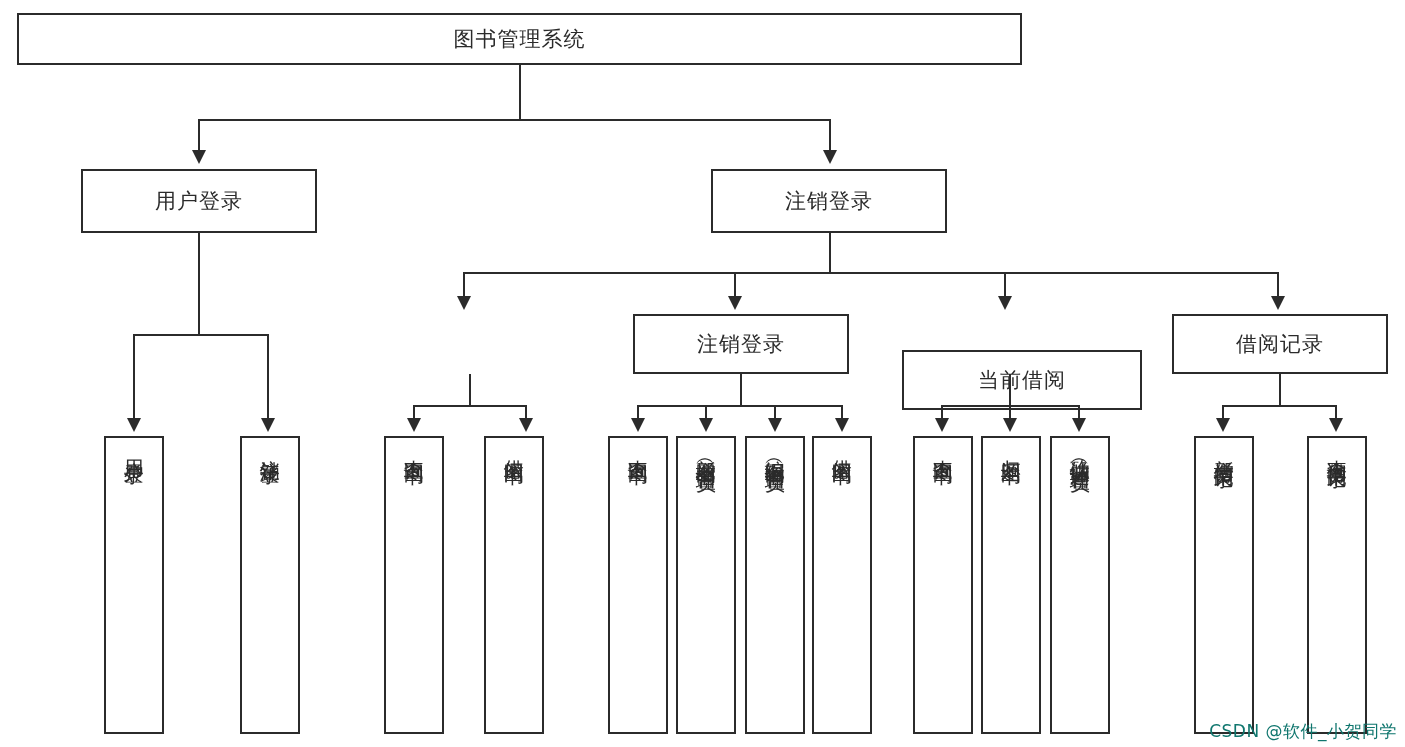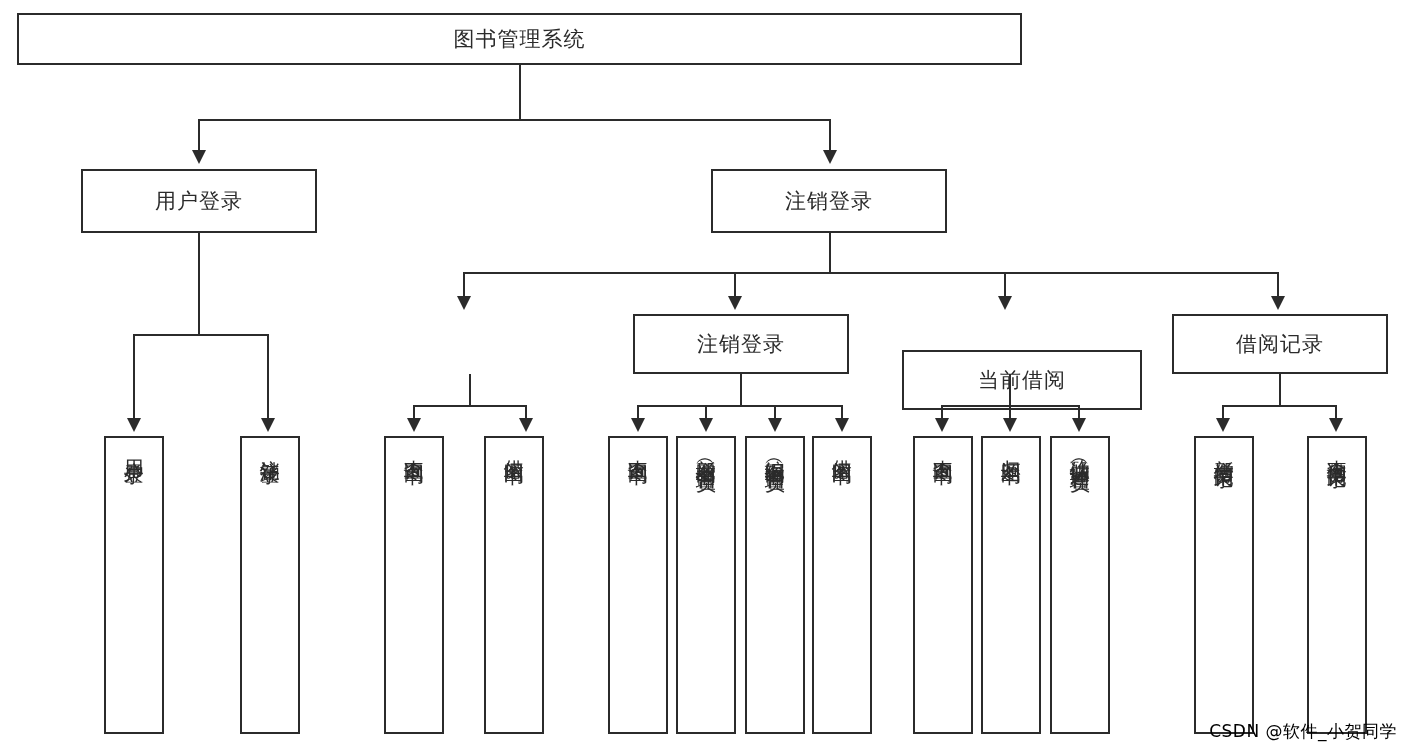--- a/index.html
+++ b/index.html
@@ -70,21 +70,21 @@
     border-right: 7px solid transparent;
     border-top: 14px solid #2b2b2b;
   }
 
   
   #watermark {
     position: absolute;
     right: 8px;
     bottom: 4px;
     font-size: 17px;
-    color: #000000;
+    color: #0f766e;
     letter-spacing: 0.5px;
     white-space: nowrap;
     font-family: "DejaVu Sans", "Liberation Sans", sans-serif;
   }
 </style>
 </head>
 <body>
 
 <div id="diagram-root">
 

